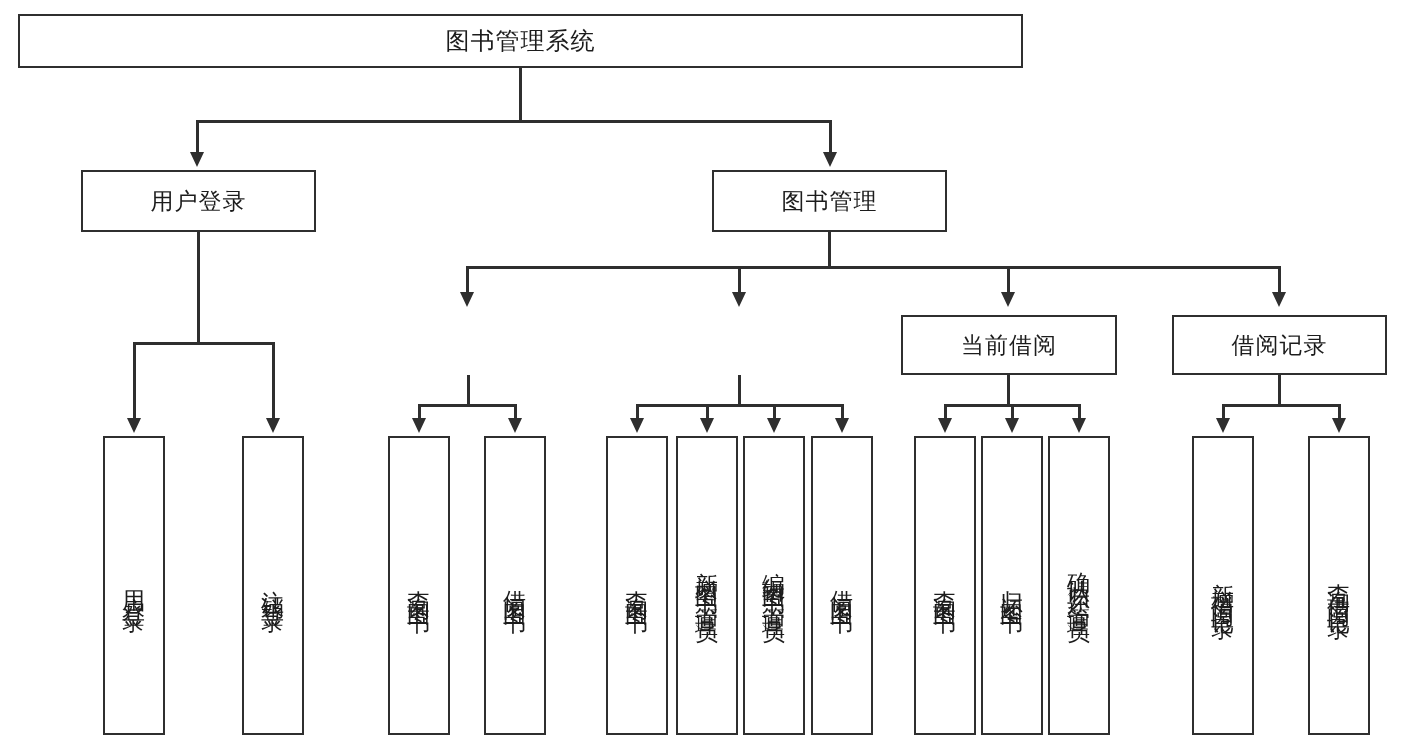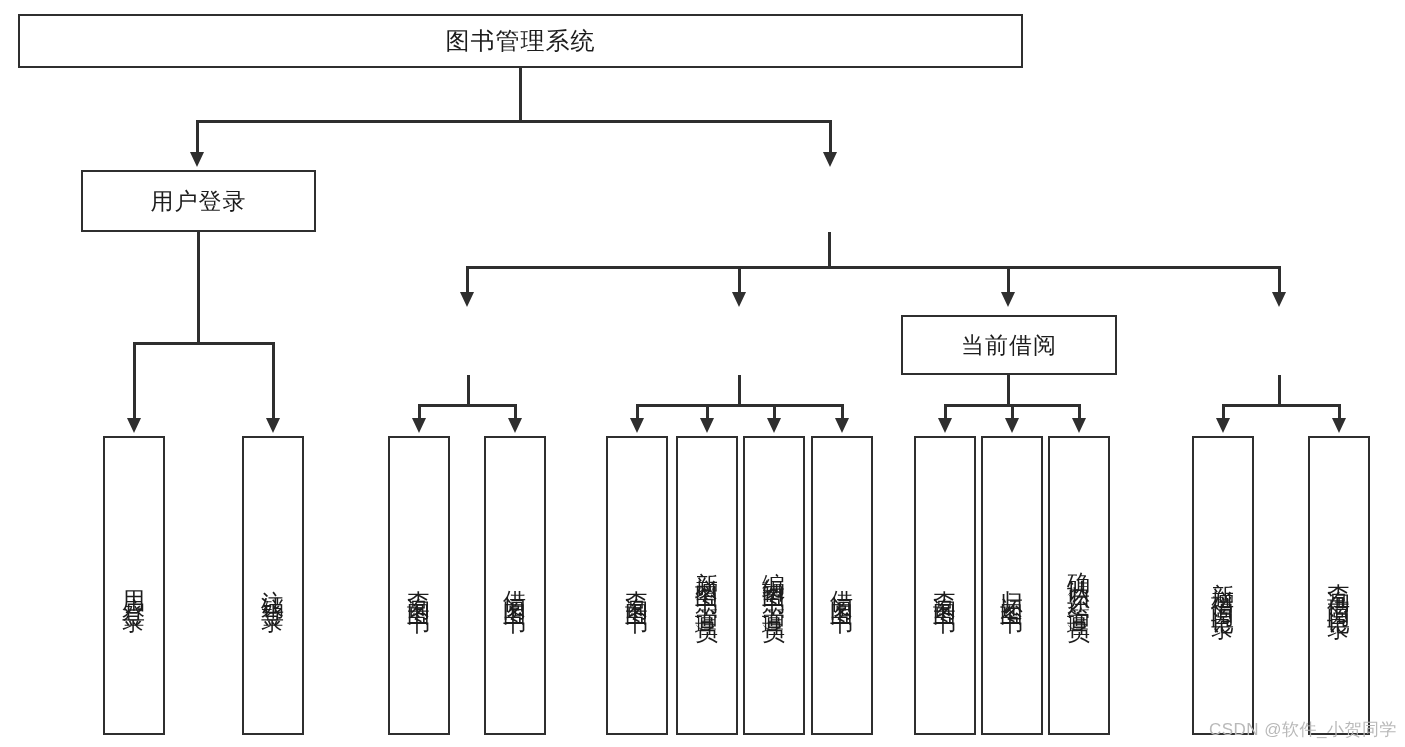--- a/index.html
+++ b/index.html
@@ -48,40 +48,42 @@
 
   <div class="conn horiz" style="left:196px;top:120px;width:636px;"></div>
 
   <div class="conn vert" style="left:196px;top:120px;height:34px;"></div>
   <div class="arrow" style="left:190px;top:152px;"></div>
 
   <div class="conn vert" style="left:829px;top:120px;height:34px;"></div>
   <div class="arrow" style="left:823px;top:152px;"></div>
 
   <div class="node h" style="left:81px;top:170px;width:235px;height:62px;">用户登录</div>
+  <div class="node h" style="left:712px;top:170px;width:235px;height:62px;">图书管理</div>
 
   <div class="conn vert" style="left:197px;top:232px;height:110px;"></div>
   <div class="conn horiz" style="left:133px;top:342px;width:141px;"></div>
   <div class="conn vert" style="left:133px;top:342px;height:78px;"></div>
   <div class="arrow" style="left:127px;top:418px;"></div>
   <div class="conn vert" style="left:272px;top:342px;height:78px;"></div>
   <div class="arrow" style="left:266px;top:418px;"></div>
 
   <div class="conn vert" style="left:828px;top:232px;height:34px;"></div>
   <div class="conn horiz" style="left:466px;top:266px;width:814px;"></div>
   <div class="conn vert" style="left:466px;top:266px;height:28px;"></div>
   <div class="arrow" style="left:460px;top:292px;"></div>
   <div class="conn vert" style="left:738px;top:266px;height:28px;"></div>
   <div class="arrow" style="left:732px;top:292px;"></div>
   <div class="conn vert" style="left:1007px;top:266px;height:28px;"></div>
   <div class="arrow" style="left:1001px;top:292px;"></div>
   <div class="conn vert" style="left:1278px;top:266px;height:28px;"></div>
   <div class="arrow" style="left:1272px;top:292px;"></div>
 
   <div class="node h" style="left:901px;top:315px;width:216px;height:60px;">当前借阅</div>
+  <div class="node h" style="left:1172px;top:315px;width:215px;height:60px;">借阅记录</div>
 
   <div class="conn vert" style="left:467px;top:375px;height:29px;"></div>
   <div class="conn horiz" style="left:418px;top:404px;width:98px;"></div>
   <div class="conn vert" style="left:418px;top:404px;height:16px;"></div>
   <div class="arrow" style="left:412px;top:418px;"></div>
   <div class="conn vert" style="left:514px;top:404px;height:16px;"></div>
   <div class="arrow" style="left:508px;top:418px;"></div>
 
   <div class="conn vert" style="left:738px;top:375px;height:29px;"></div>
   <div class="conn horiz" style="left:636px;top:404px;width:208px;"></div>
@@ -121,14 +123,13 @@
   <div class="node v" style="left:743px;top:436px;width:62px;height:299px;">编辑图书（管理员）</div>
   <div class="node v" style="left:811px;top:436px;width:62px;height:299px;">借阅图书</div>
 
   <div class="node v" style="left:914px;top:436px;width:62px;height:299px;">查询图书</div>
   <div class="node v" style="left:981px;top:436px;width:62px;height:299px;">归还图书</div>
   <div class="node v" style="left:1048px;top:436px;width:62px;height:299px;">确认归还（管理员）</div>
 
   <div class="node v" style="left:1192px;top:436px;width:62px;height:299px;">新增借阅记录</div>
   <div class="node v" style="left:1308px;top:436px;width:62px;height:299px;">查询借阅记录</div>
 
-  <div id="watermark">CSDN @软件_小贺同学</div>
 </div>
 
 </body></html>

